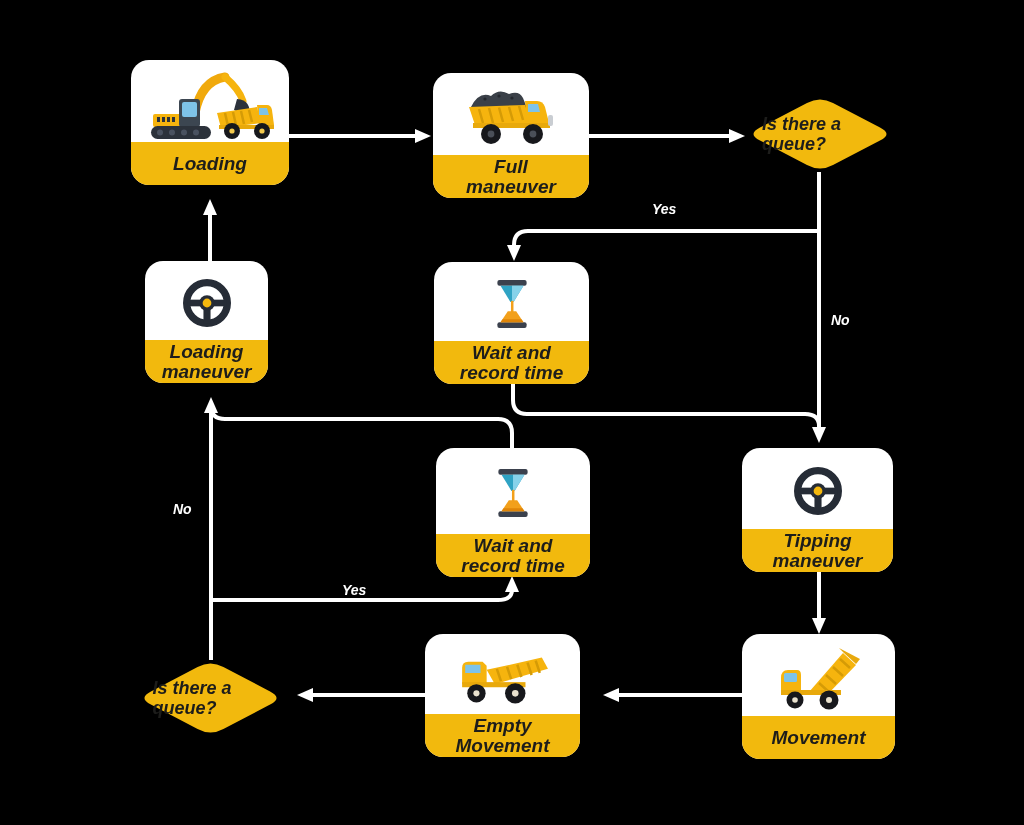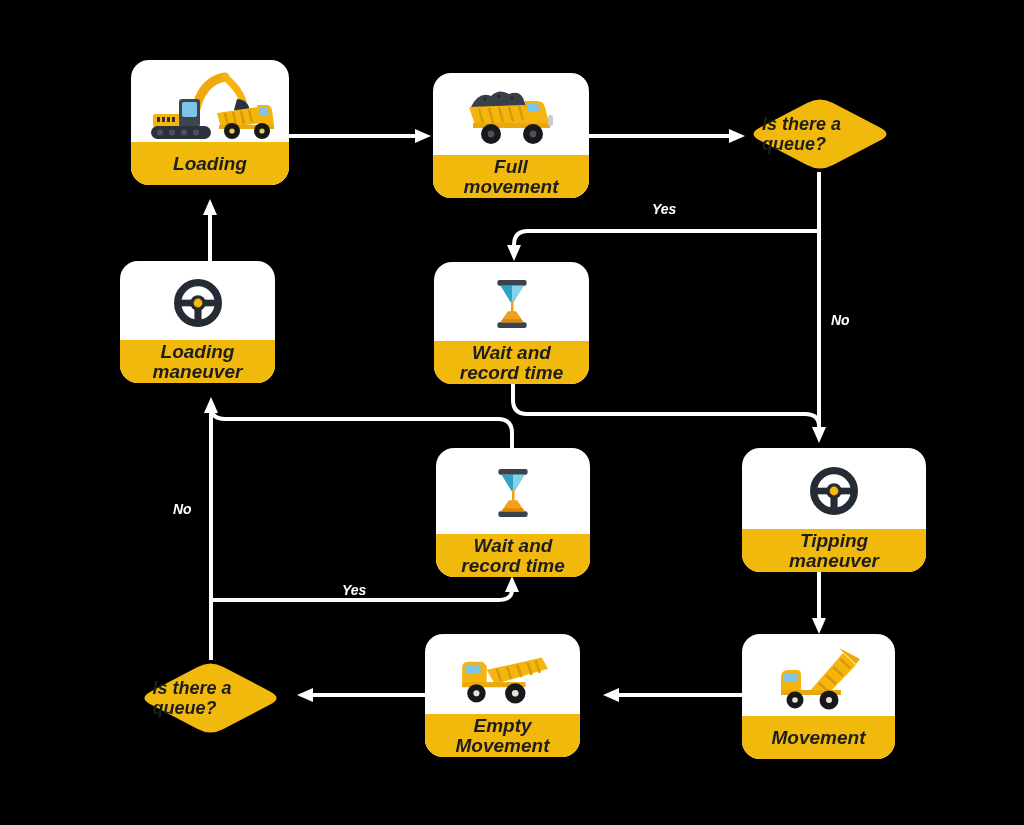--- a/index.html
+++ b/index.html
@@ -106,21 +106,21 @@
         <path d="M60 16 L72 16 Q78 16 80 22 L84 38 L62 40 Z" fill="#F6B40E"></path>
         <path d="M63 19 L73 19 L75 27 L63 27 Z" fill="#7EC3E8"></path>
         <rect x="8" y="38" width="77" height="5" fill="#E8A90C"></rect>
         <rect x="83" y="30" width="5" height="11" rx="2" fill="#C9CDD2"></rect>
         <circle cx="26" cy="49" r="10" fill="#17181C"></circle>
           <circle cx="26" cy="49" r="3.4" fill="#4A4F58"></circle>
         <circle cx="68" cy="49" r="10" fill="#17181C"></circle>
           <circle cx="68" cy="49" r="3.4" fill="#4A4F58"></circle>
       </svg>
     </div>
-    <div class="band">Full movement</div>
+    <div class="band">Full maneuver</div>
   </div>
 
   <div class="diamond" style="left:747px;top:96px;width:146px;height:76px">
     <svg class="dshape" viewBox="0 0 146 76" preserveAspectRatio="none">
       <path d="M13 31.5 L60 7 Q73 0 86 7 L133 31.5 Q146 38 133 44.5 L86 69 Q73 76 60 69 L13 44.5 Q0 38 13 31.5 Z" fill="#F2B90D"></path>
     </svg>
     <div class="dlabel">Is there a queue?</div>
   </div>
 
   <div class="node" style="left:434px;top:262px;width:155px;height:122px">
@@ -131,21 +131,21 @@
         <path d="M4 5.5 H26 L16.5 21 H13.5 Z" fill="#2FA3C4"></path>
         <path d="M15 5.5 H26 L16.5 21 H15 Z" fill="#86D2EA"></path>
         <rect x="14" y="20" width="2.4" height="14" fill="#F2A01B"></rect>
         <path d="M4 40.5 H26 L19 30 H11 Z" fill="#F2A01B"></path>
         <path d="M6 37.5 H24 L26 40.5 H4 Z" fill="#DF8508"></path>
       </svg>
     </div>
     <div class="band">Wait and record time</div>
   </div>
 
-  <div class="node" style="left:120px;top:261px;width:155px;height:122px">
+  <div class="node" style="left:145px;top:261px;width:123px;height:122px">
     <div class="icon-area">
       <svg width="48" height="48" viewBox="0 0 46 46">
         <circle cx="23" cy="23" r="19.5" fill="none" stroke="#262C36" stroke-width="7"></circle>
         <rect x="4" y="19.8" width="38" height="6.4" fill="#262C36"></rect>
         <rect x="19.6" y="23" width="6.8" height="20" fill="#262C36"></rect>
         <circle cx="23" cy="23" r="7.5" fill="#262C36"></circle>
         <circle cx="23" cy="23" r="4.2" fill="#F5B80D"></circle>
       </svg>
     </div>
     <div class="band">Loading maneuver</div>
@@ -159,21 +159,21 @@
         <path d="M4 5.5 H26 L16.5 21 H13.5 Z" fill="#2FA3C4"></path>
         <path d="M15 5.5 H26 L16.5 21 H15 Z" fill="#86D2EA"></path>
         <rect x="14" y="20" width="2.4" height="14" fill="#F2A01B"></rect>
         <path d="M4 40.5 H26 L19 30 H11 Z" fill="#F2A01B"></path>
         <path d="M6 37.5 H24 L26 40.5 H4 Z" fill="#DF8508"></path>
       </svg>
     </div>
     <div class="band">Wait and record time</div>
   </div>
 
-  <div class="node" style="left:742px;top:448px;width:184px;height:124px">
+  <div class="node" style="left:742px;top:448px;width:151px;height:124px">
     <div class="icon-area">
       <svg width="48" height="48" viewBox="0 0 46 46">
         <circle cx="23" cy="23" r="19.5" fill="none" stroke="#262C36" stroke-width="7"></circle>
         <rect x="4" y="19.8" width="38" height="6.4" fill="#262C36"></rect>
         <rect x="19.6" y="23" width="6.8" height="20" fill="#262C36"></rect>
         <circle cx="23" cy="23" r="7.5" fill="#262C36"></circle>
         <circle cx="23" cy="23" r="4.2" fill="#F5B80D"></circle>
       </svg>
     </div>
     <div class="band">Tipping maneuver</div>

